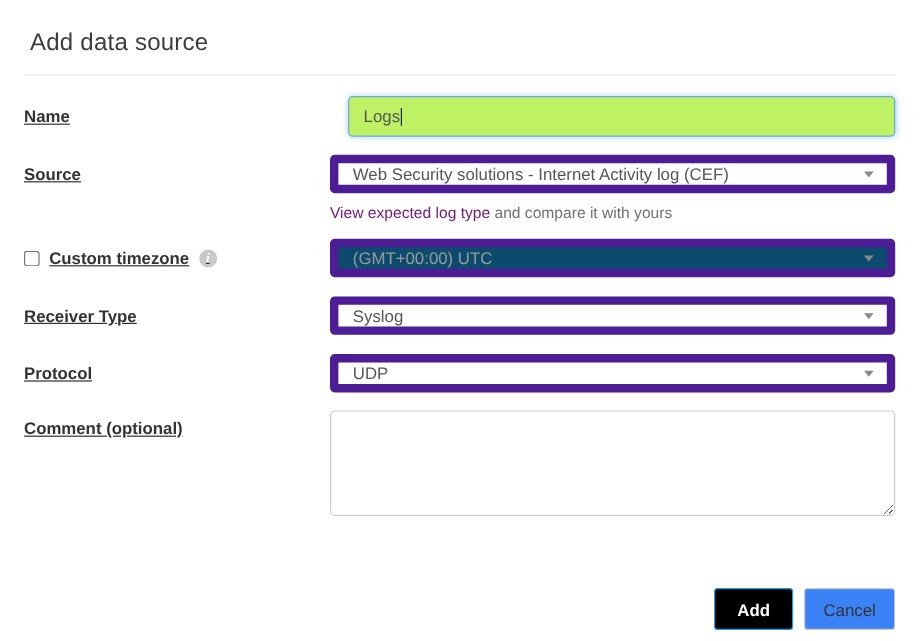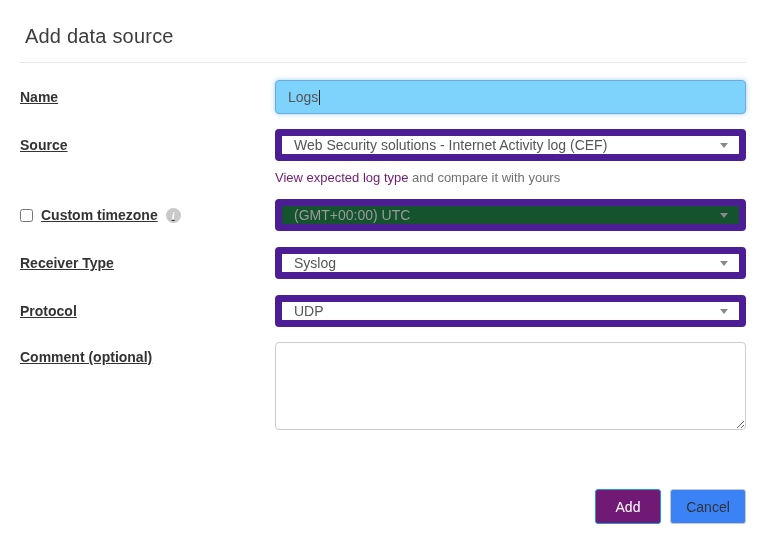--- a/index.html
+++ b/index.html
@@ -46,27 +46,28 @@
     color: #333333;
   }
   .field-cell { flex: 1 1 auto; min-width: 0; }
 
   
   .text-input {
     position: relative;
     height: 34px;
     border: 1px solid #6aace0;
     border-radius: 4px;
-    background: #7dd3fc;
+    background: #bef264;
     box-shadow: 0 0 5px rgba(92, 163, 224, 0.55);
     display: flex;
     align-items: center;
     padding: 0 12px;
     font-size: 14px;
     color: #555555;
+    margin-left: 15px;
   }
   .caret-bar {
     display: inline-block;
     width: 1px; height: 15px;
     background: #222222;
     margin-left: 1px;
     animation: blink 1.1s step-end infinite;
   }
   @keyframes blink { 50% { opacity: 0; } }
 
@@ -80,21 +81,21 @@
     display: flex;
     align-items: center;
     padding: 0 28px 0 12px;
     font-size: 14px;
     color: #555555;
     cursor: pointer;
     white-space: nowrap;
     overflow: hidden;
   }
   .select.disabled {
-    background: #14532d;
+    background: #0c4a6e;
     color: #9b9b9b;
     cursor: default;
   }
   .caret-down {
     position: absolute;
     right: 11px;
     top: 50%;
     margin-top: -2px;
     width: 0; height: 0;
     border-left: 4px solid transparent;
@@ -166,24 +167,25 @@
     height: 35px;
     font-family: "Liberation Sans", sans-serif;
     font-size: 14px;
     border-radius: 3px;
     cursor: pointer;
     display: inline-flex;
     align-items: center;
     justify-content: center;
   }
   .btn-primary {
-    background: #701a75;
+    background: #000000;
     border: 1px solid #1f9bd8;
     color: #ffffff;
     width: 66px;
+    font-weight: bold;
   }
   .btn-default {
     background: #3b82f6;
     border: 1px solid #c8c8c8;
     color: #333333;
     width: 76px;
   }
 </style>
 </head>
 <body>

